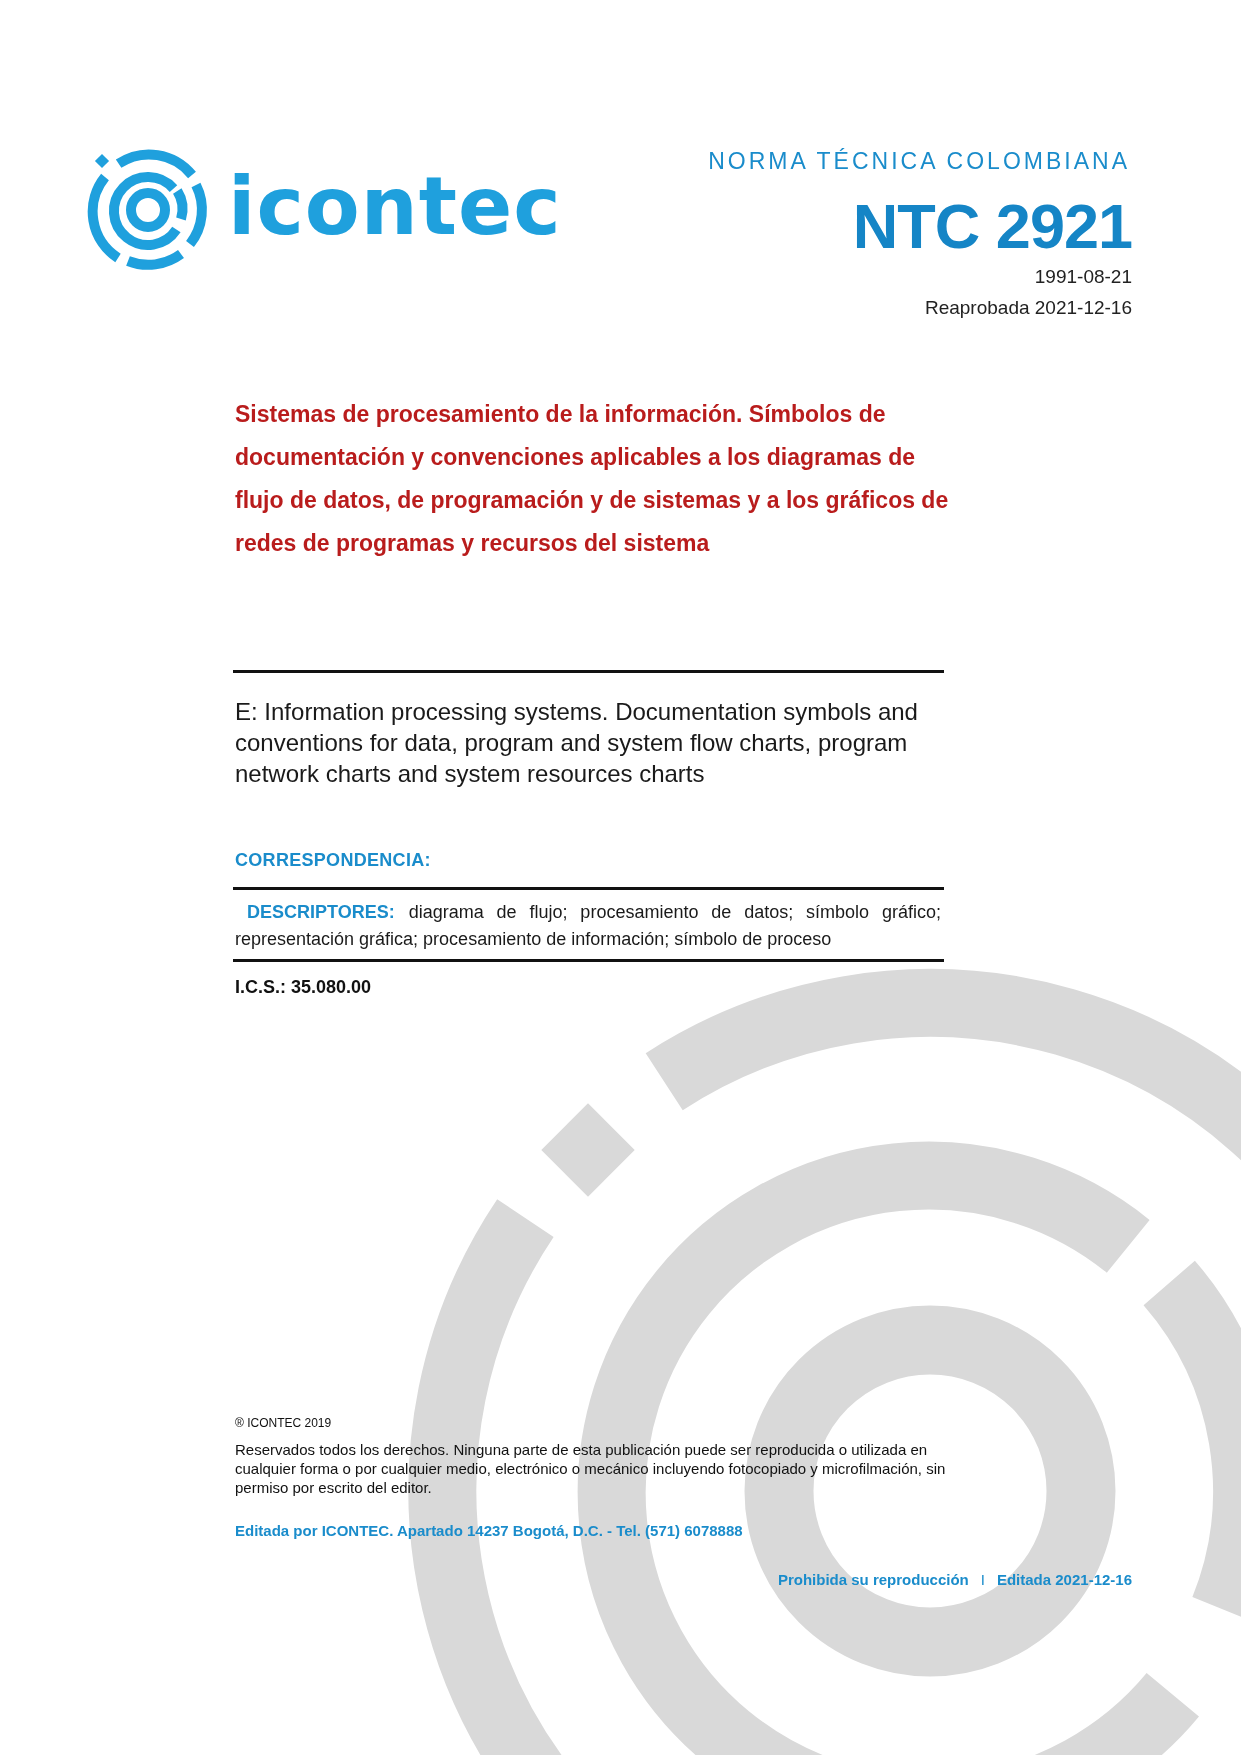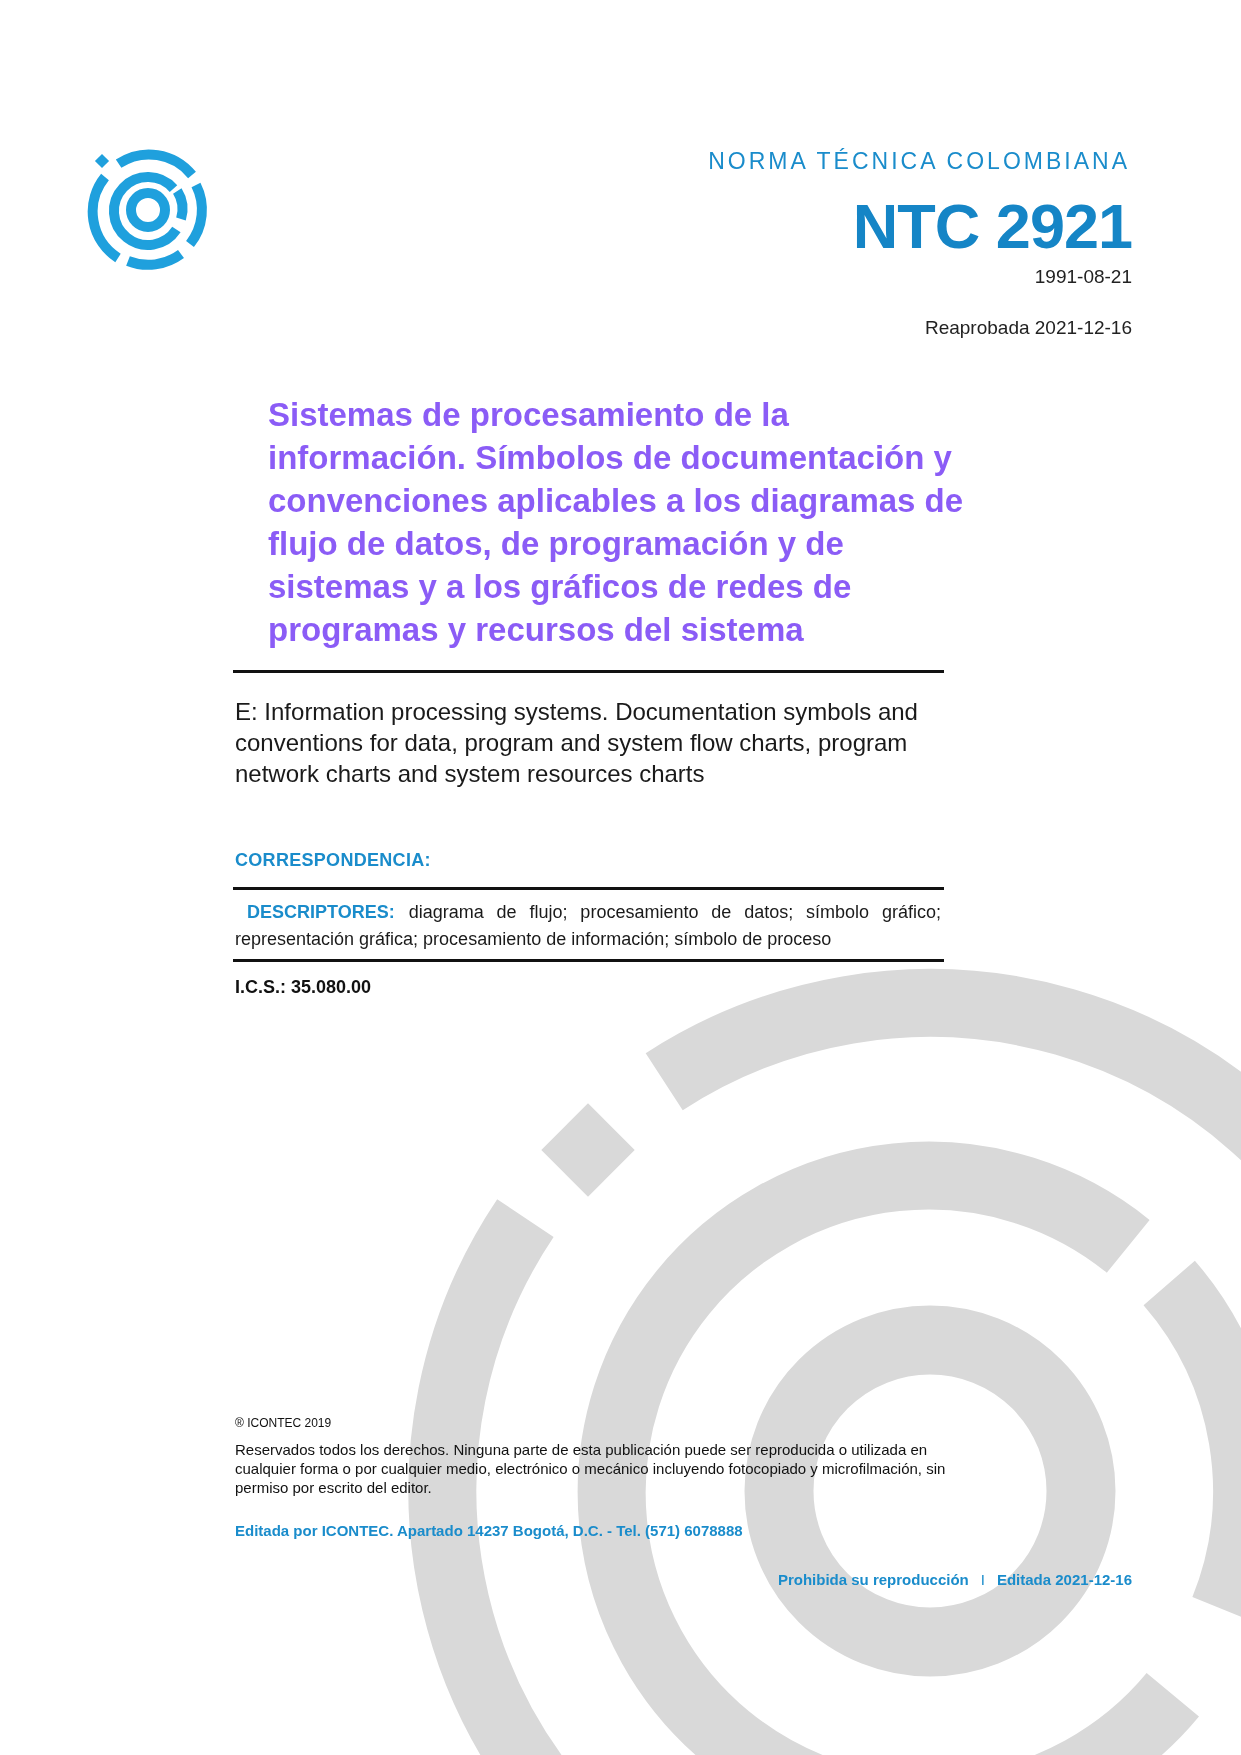--- a/index.html
+++ b/index.html
@@ -10,24 +10,24 @@
   .layer { position: relative; z-index: 1; }
 
   
   #logo { left: 78px; top: 140px; width: 450px; height: 140px; }
   #logo-icon { position: absolute; left: 0; top: 0; width: 140px; height: 140px; }
   #logo-word { position: absolute; left: 150px; top: 22px; font-size: 80px; font-weight: bold;
                color: #1fa0dd; letter-spacing: 1px; line-height: 90px; font-family: "DejaVu Sans", sans-serif; }
   #std-label { right: 111px; top: 148px; font-size: 23px; letter-spacing: 3px; color: #1a8ccb; text-align: center; }
   #std-code { right: 109px; top: 190px; font-size: 63px; font-weight: bold; color: #1585c6; text-align: right; letter-spacing: -1px; }
   #date-orig { right: 109px; top: 266px; font-size: 19px; color: #222; text-align: center; margin-left: 44px; }
-  #date-reapp { right: 109px; top: 297px; font-size: 19px; color: #222; text-align: right; margin-top: 20px; }
+  #date-reapp { right: 109px; top: 297px; font-size: 19px; color: #222; text-align: right; }
 
   
-  #title { left: 235px; top: 393px; width: 720px; font-size: 33px; font-weight: bold; line-height: 43px; color: #8b5cf6; margin-left: 33px; }
+  #title { left: 235px; top: 393px; width: 720px; font-size: 23px; font-weight: bold; line-height: 43px; color: #b91c1c; }
   .rule { position: absolute; left: 233px; width: 711px; height: 3px; background: #111; }
   #en-title { left: 235px; top: 696px; width: 720px; font-size: 24px; line-height: 31px; color: #1a1a1a; }
   #corr-label { left: 235px; top: 850px; font-size: 18px; font-weight: bold; color: #1a8ccb; letter-spacing: 0.3px; }
   #descriptors { left: 235px; top: 899px; width: 706px; font-size: 18px; line-height: 27px; color: #1a1a1a; text-align: justify; }
   #desc-label { font-weight: bold; color: #1a8ccb; margin-right: 14px; margin-left: 12px; }
   #ics { left: 235px; top: 977px; font-size: 18px; font-weight: bold; color: #111; }
 
   
   #copyright { left: 235px; top: 1416px; font-size: 12px; color: #111; }
   #rights { left: 235px; top: 1440px; width: 720px; font-size: 15px; line-height: 19px; color: #111; }
@@ -63,20 +63,21 @@
         <circle cx="70" cy="70" r="17"></circle>
         <path d="M 95.5 48.6 A 34 34 0 1 0 98.4 89.6"></path>
         <path d="M 99.3 51.0 A 34 34 0 0 1 103 79"></path>
         <path d="M 40.6 23.7 A 55 55 0 0 1 114 35"></path>
         <path d="M 27 37 A 55 55 0 0 0 40 118"></path>
         <path d="M 50 121 A 55 55 0 0 0 103 114"></path>
         <path d="M 112 104 A 55 55 0 0 0 118 45"></path>
       </g>
       <rect x="19" y="16" width="10" height="10" fill="#1fa0dd" transform="rotate(45 24 21)"></rect>
     </svg>
+    <div id="logo-word">icontec</div>
   </div>
 
   <div id="std-label" class="abs">NORMA TÉCNICA COLOMBIANA</div>
   <div id="std-code" class="abs">NTC 2921</div>
   <div id="date-orig" class="abs">1991-08-21</div>
   <div id="date-reapp" class="abs">Reaprobada 2021-12-16</div>
 
   <div id="title" class="abs">Sistemas de procesamiento de la información. Símbolos de documentación y convenciones aplicables a los diagramas de flujo de datos, de programación y de sistemas y a los gráficos de redes de programas y recursos del sistema</div>
   <div class="rule" style="top:670px;"></div>
 

